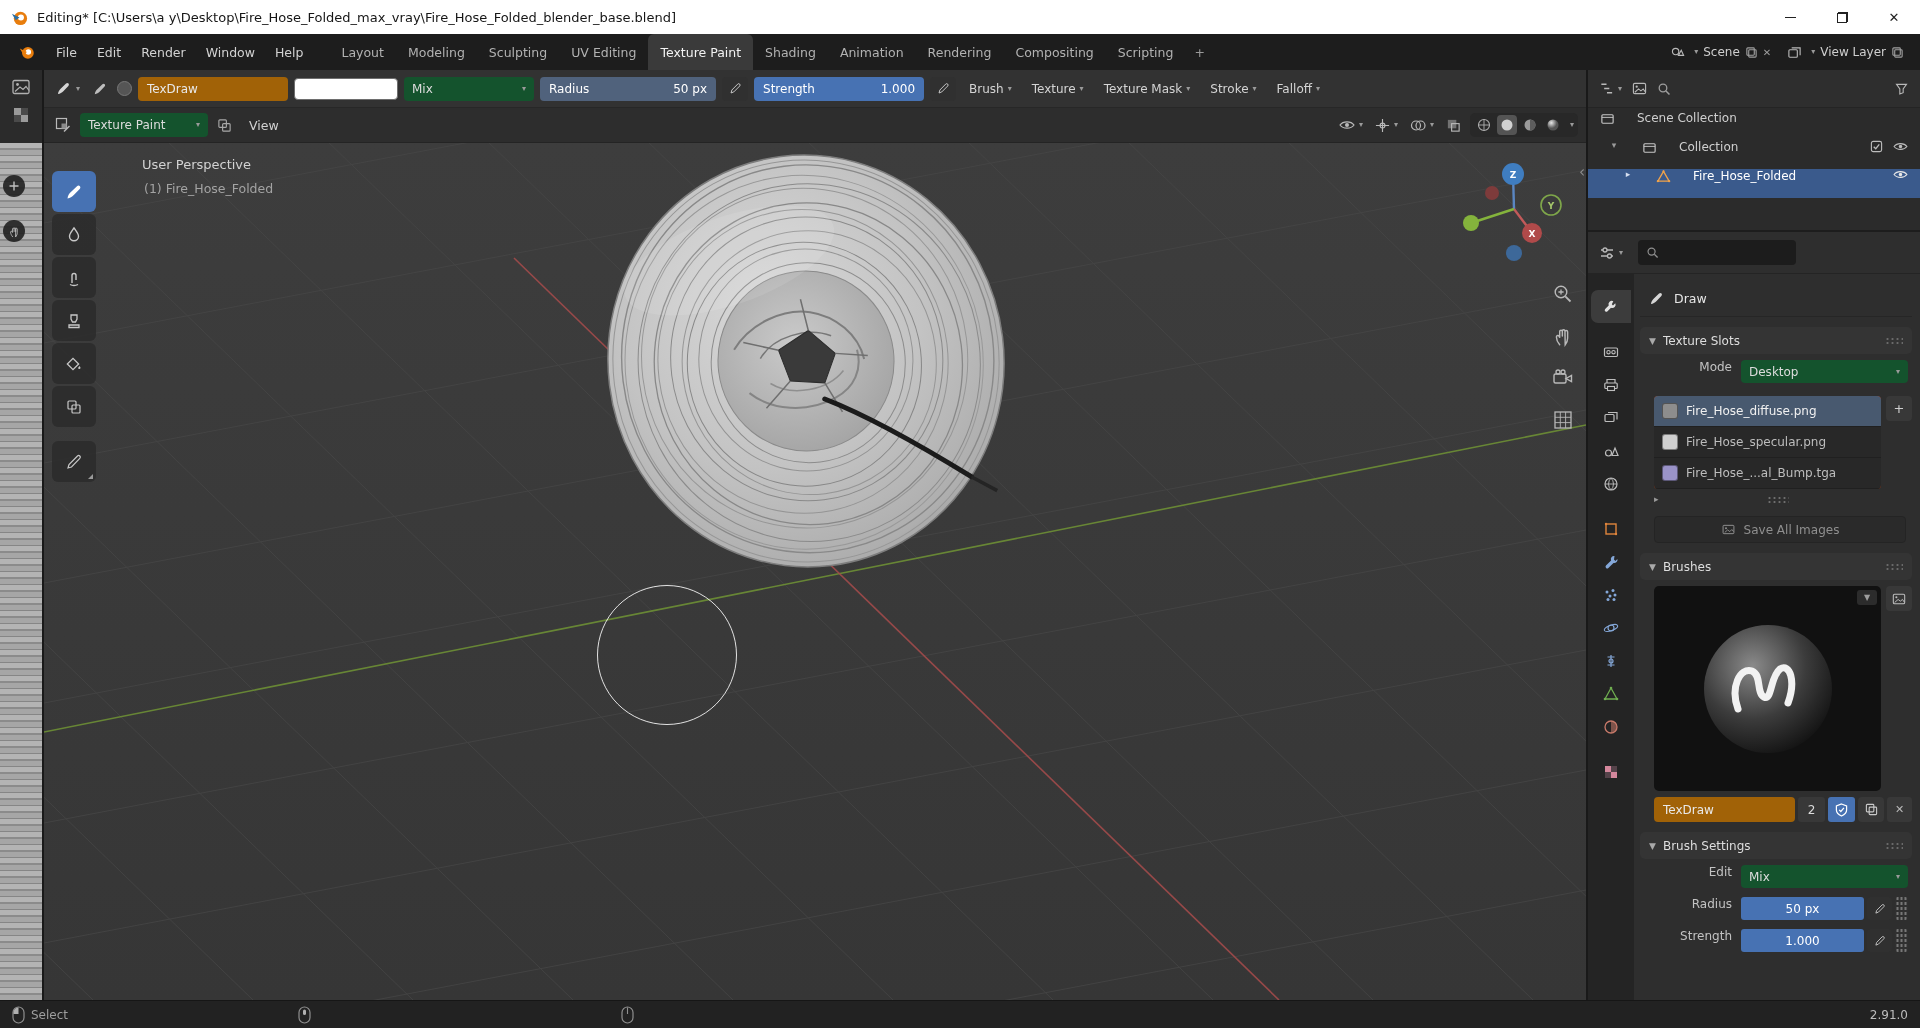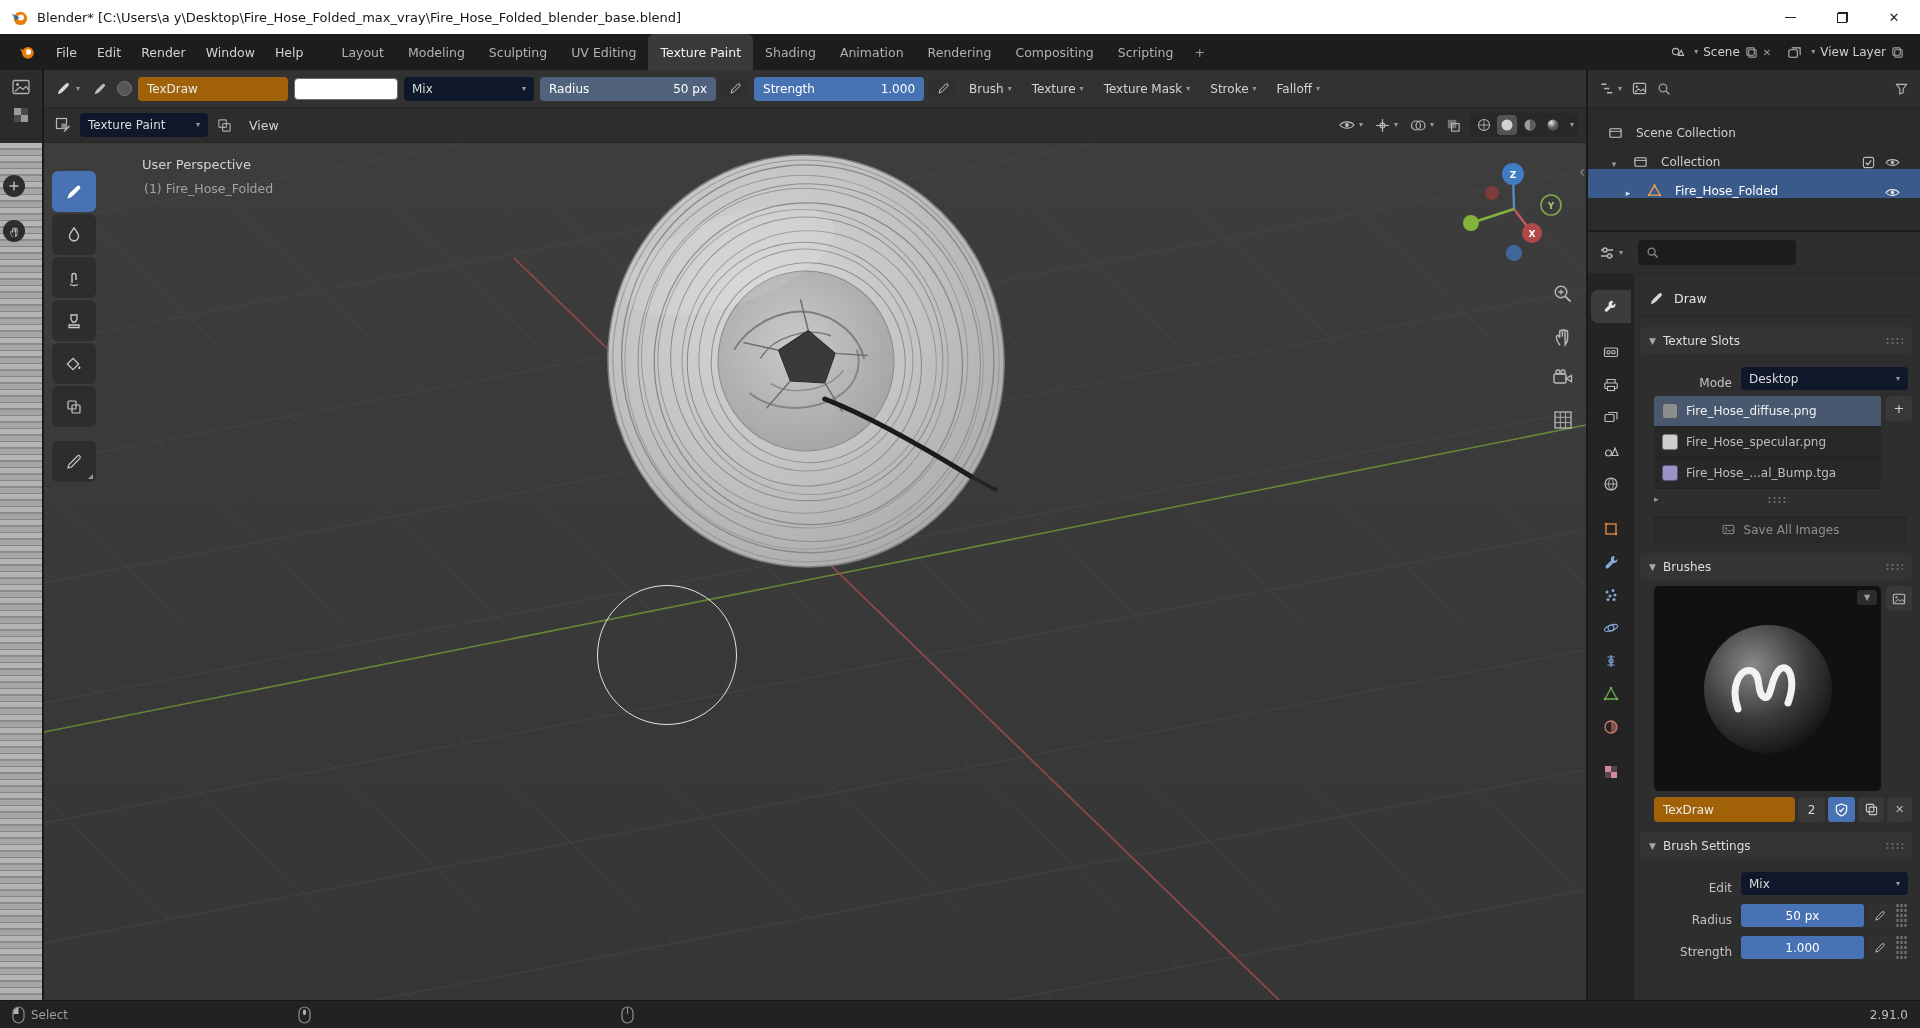--- a/index.html
+++ b/index.html
@@ -33,21 +33,21 @@
 #strip-head{height:73px;background:#2b2b2b;display:flex;flex-direction:column;align-items:center;padding-top:9px;gap:12px}
 #strip-stripes{flex:1;background:repeating-linear-gradient(180deg,#b4b4b4 0 5px,#8b8b8b 5px 7px,#a6a6a6 7px 12px,#868686 12px 13px)}
 .float-circle{position:absolute;left:3px;width:22px;height:22px;border-radius:50%;background:rgba(32,32,32,.9);display:flex;align-items:center;justify-content:center}
 
 #center-col{flex:1;display:flex;flex-direction:column;min-width:0}
 #tool-header{height:38px;background:#323232;display:flex;align-items:center;gap:6px;padding:0 8px;border-bottom:1px solid #272727;white-space:nowrap}
 #vp-header{height:35px;background:#2d2d2d;display:flex;align-items:center;gap:6px;padding:0 8px;border-bottom:1px solid #242424}
 .icon-btn{display:flex;align-items:center;justify-content:center;padding:3px;border-radius:4px}
 .name-field{background:#a16207;border-radius:4px;height:24px;display:flex;align-items:center;padding:0 9px;color:#e9e9e9;width:150px}
 .swatch{width:104px;height:22px;background:#fff;border-radius:4px;border:1px solid #6e6e6e}
-.ddl{background:#0f172a;border-radius:4px;height:24px;display:flex;align-items:center;padding:0 8px;color:#dcdcdc}
+.ddl{background:#14532d;border-radius:4px;height:24px;display:flex;align-items:center;padding:0 8px;color:#dcdcdc}
 .ddl .arrow{margin-left:auto;padding-left:8px}
 .slider{height:24px;border-radius:4px;display:flex;align-items:center;justify-content:space-between;padding:0 9px;color:#fff}
 .slider.radius{width:176px;background:#50627c}
 .slider.strength{width:170px;background:#4772b3}
 .pen-btn{width:26px;height:24px;background:#303030;border-radius:4px;display:flex;align-items:center;justify-content:center}
 .pop{display:flex;align-items:center;padding:4px 7px;color:#d4d4d4}
 .shade-group{display:flex;align-items:center;background:#282828;border-radius:5px;padding:2px 4px;gap:3px}
 .shade{width:20px;height:20px;border-radius:4px;display:flex;align-items:center;justify-content:center}
 .shade.active{background:#545454}
 
@@ -61,38 +61,38 @@
 .vtool.gap{margin-top:12px}
 .vtool .corner{position:absolute;right:3px;bottom:3px;width:0;height:0;border-left:5px solid transparent;border-bottom:5px solid #9a9a9a}
 #gizmo{position:absolute;right:14px;top:16px}
 .side-icons{position:absolute;right:12px;top:140px;display:flex;flex-direction:column;gap:20px;align-items:center}
 #brush-cursor{position:absolute;left:553px;top:442px;width:140px;height:140px;border:1.6px solid rgba(255,255,255,.85);border-radius:50%}
 .collapse-chevron{position:absolute;right:1px;top:20px;color:#8e8e8e;font-size:15px}
 
 #right-col{width:334px;display:flex;flex-direction:column;border-left:2px solid #191919;background:#2b2b2b}
 .panel-header{height:38px;background:#2e2e2e;display:flex;align-items:center;gap:4px;padding:0 8px;border-bottom:1px solid #242424}
 #out-rows{height:124px;background:#2b2b2b;border-bottom:2px solid #1d1d1d;padding-top:3px}
-.out-row{height:29px;display:flex;align-items:flex-end;gap:13px;padding:0 20px;color:#cfcfcf}
+.out-row{height:29px;display:flex;align-items:flex-start;gap:22px;padding:0 12px;color:#cfcfcf}
 .out-row .disc{width:12px;color:#9a9a9a;font-size:9px;text-align:center}
 .out-row.selected{background:#3a5a8c;color:#fff}
 .right-icons{margin-left:auto;display:flex;align-items:center;gap:10px}
 
 #properties{flex:1;display:flex;flex-direction:column;min-height:0}
 #prop-body{flex:1;display:flex;min-height:0}
 #prop-tabs{width:46px;background:#242424;display:flex;flex-direction:column;align-items:center;padding-top:16px}
 .ptab{width:40px;height:33px;display:flex;align-items:center;justify-content:center;border-radius:7px 0 0 7px}
 .ptab.active{background:#3c3c3c}
 .ptab.gap{margin-top:12px}
 #prop-content{flex:1;background:#2e2e2e;padding:8px 8px 0 6px;overflow:hidden}
 .tool-row{height:32px;display:flex;align-items:center;gap:9px;padding:0 8px;color:#e6e6e6;font-size:12.5px}
 .sep{border-top:1px solid #262626;margin:2px 0 6px}
 .sec-header{height:27px;display:flex;align-items:center;gap:7px;padding:0 9px;background:#343434;border-radius:5px;color:#dedede;margin:10px 0 6px}
 .sec-header .tri{font-size:9px;color:#a9a9a9}
 .grip{width:18px;height:8px;margin-left:auto;background-image:radial-gradient(#6a6a6a 1px,transparent 1.3px);background-size:5px 4px}
-.prop-row{min-height:30px;display:flex;align-items:flex-end;padding:0 4px 0 0;margin:2px 0}
+.prop-row{min-height:30px;display:flex;align-items:flex-start;padding:0 4px 0 0;margin:2px 0}
 .prop-row label{width:92px;text-align:right;margin-right:9px;color:#c2c2c2}
 .prop-row .ddl{flex:1;height:23px}
 .slot-wrap{display:flex;gap:5px;margin:6px 0 0 14px}
 .slot-list{flex:1;background:#c2410c;border-radius:4px;overflow:hidden}
 .slot-row{height:31px;display:flex;align-items:center;gap:8px;padding:0 8px;color:#bdbdbd;background:#282828;border-bottom:1px solid #202020}
 .slot-row.selected{background:#48596f;color:#f0f0f0}
 .thumb{width:16px;height:16px;border-radius:3px;border:1px solid rgba(0,0,0,.4)}
 .slot-side{width:26px}
 .mini-btn{width:26px;height:25px;background:#383838;border-radius:4px;display:flex;align-items:center;justify-content:center;color:#cfcfcf;font-size:13px}
 .list-grip{display:flex;align-items:center;margin:5px 14px 0;color:#8a8a8a}
@@ -120,21 +120,21 @@
 <body>
 
 <div id="app">
 
   <div id="titlebar">
     <svg width="19" height="19" viewBox="0 0 20 20">
         <circle cx="11" cy="11" r="7" fill="#e87d0d"></circle>
         <circle cx="11.5" cy="10" r="3.2" fill="#fff"></circle>
         <path d="M2 6 L10 10 6 13z" fill="#2b6fa3"></path>
       </svg>
-    <span class="title">Blender* [C:\Users\a y\Desktop\Fire_Hose_Folded_max_vray\Fire_Hose_Folded_blender_base.blend]</span>
+    <span class="title">Editing* [C:\Users\a y\Desktop\Fire_Hose_Folded_max_vray\Fire_Hose_Folded_blender_base.blend]</span>
     <div class="wbtns">
       <div class="wbtn">
           <span class="minus"></span>
         </div>
       <div class="wbtn">
           <span class="restore"></span>
         </div>
       <div class="wbtn">✕</div>
     </div>
   </div>

